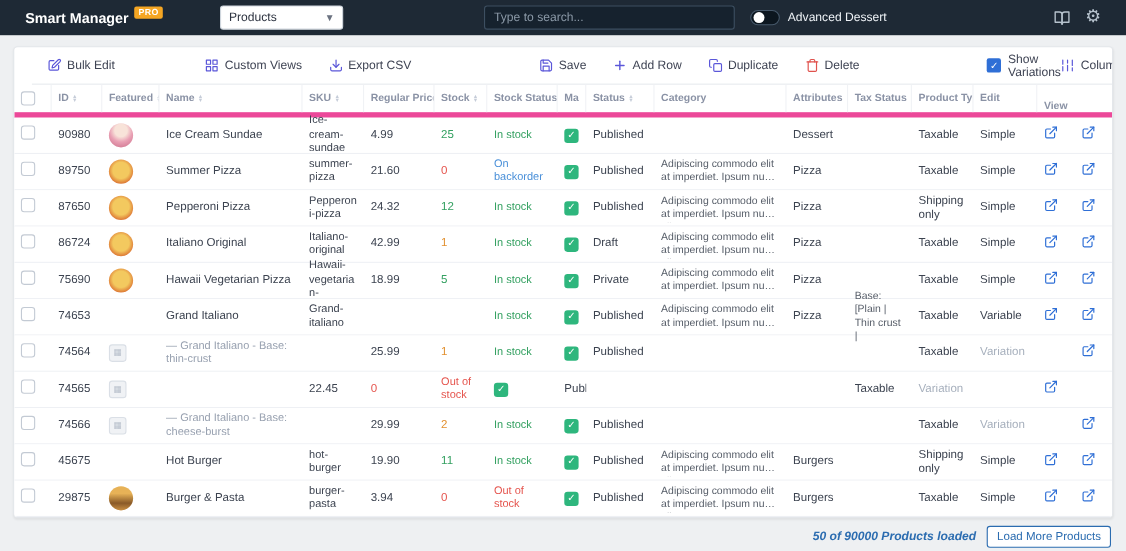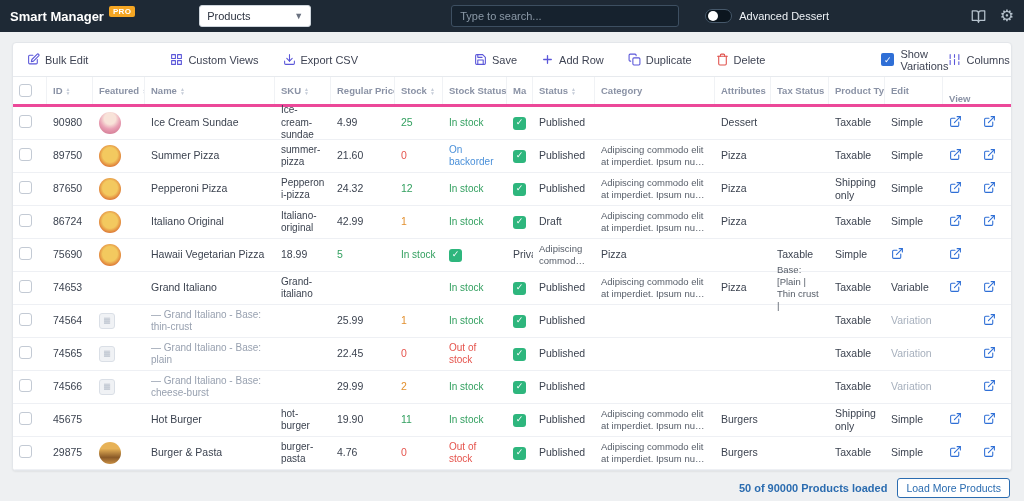--- a/index.html
+++ b/index.html
@@ -1,50 +1,50 @@
 <!DOCTYPE html>
 <html><head>
 <meta charset="utf-8">
 <style>
   * { margin:0; padding:0; box-sizing:border-box; }
   html,body { width:1024px; height:501px; overflow:hidden; background:#eef0f2; font-family:"Liberation Sans", sans-serif; }
 
   
-  .topbar { height:32px; background:#1e2935; display:flex; align-items:center; padding:0 10px; gap:20px; }
+  .topbar { height:32px; background:#1e2935; display:flex; align-items:center; padding:0 23px; gap:8px; }
   .brand { display:flex; align-items:flex-start; white-space:nowrap; }
   .brand-name { color:#fff; font-size:13px; font-weight:700; }
   .pro-badge { background:#f5a623; color:#fff; font-size:8px; font-weight:700; padding:1px 4px; border-radius:2px; margin-left:5px; position:relative; top:-3px; letter-spacing:.3px; }
   .dash-select { width:112px; height:22px; background:#fff; border:1px solid #cfd6dd; border-radius:3px; display:flex; align-items:center; justify-content:space-between; padding:0 7px; font-size:11px; color:#2d3340; cursor:pointer; margin-left:44px; }
   .dash-select .caret { color:#6b7280; font-size:9px; }
   .search { width:228px; height:22px; background:#16222e; border:1px solid #3d4f61; border-radius:3px; color:#dfe6ec; font-size:11px; padding:0 8px; outline:none; margin-left:120px; font-family:"Liberation Sans", sans-serif; }
   .search::placeholder { color:#8b99a7; }
   .adv-wrap { display:flex; align-items:center; gap:7px; margin-left:6px; }
   .toggle { width:27px; height:14px; background:#0c161f; border:1px solid #46586a; border-radius:8px; position:relative; display:inline-block; cursor:pointer; flex:none; }
   .toggle .knob { width:10px; height:10px; background:#fff; border-radius:50%; position:absolute; top:1px; left:2px; }
   .adv-label { color:#eef2f6; font-size:11px; white-space:nowrap; }
   .topbar-right { margin-left:auto; display:flex; align-items:center; gap:14px; }
   .tb-icon { color:#b6c2cd; font-size:16px; line-height:1; cursor:pointer; display:flex; align-items:center; }
 
   
   .card { margin:10px 12px 0; background:#fff; border:1px solid #e3e6ea; border-radius:4px; box-shadow:0 1px 2px rgba(0,0,0,.06); overflow:hidden; }
 
   
-  .toolbar { height:34px; display:flex; align-items:center; padding:0 14px; border-bottom:1px solid #e7eaee; }
+  .toolbar { height:34px; display:flex; align-items:center; padding:0 14px; border-bottom:1px solid #e7eaee;margin-left:16px; }
   .tbtn { display:flex; align-items:center; gap:5px; background:none; border:none; font-size:11px; color:#3f4454; cursor:pointer; white-space:nowrap; font-family:"Liberation Sans", sans-serif; }
   .tgroup { display:flex; align-items:center; gap:24px; }
   .g2 { margin-left:116px; }
   .g3 { margin-left:82px; }
   .show-var { margin-left:116px; display:flex; align-items:center; gap:6px; font-size:11px; color:#3f4454; cursor:pointer; }
   .cb-checked { width:13px; height:13px; background:#2f6fd6; border-radius:2px; color:#fff; font-size:9px; display:flex; align-items:center; justify-content:center; flex:none; }
   .columns-btn { margin-left:auto; }
   .ticon { display:flex; align-items:center; flex:none; }
 
   
   .thead, .trow { display:grid; grid-template-columns:34px 46px 52px 130px 56px 64px 48px 64px 26px 62px 120px 56px 58px 56px 58px 34px 34px; align-items:center; }
-  .thead { height:30px; border-bottom:3px solid #ec4899; }
+  .thead { height:30px; border-bottom:5px solid #ec4899; }
   .th { height:100%; display:flex; align-items:center; gap:3px; padding:0 6px; font-size:9.5px; font-weight:700; color:#8a92a5; border-right:1px solid #f0f2f5; white-space:nowrap; overflow:hidden; cursor:pointer; }
   .th:last-child { border-right:none;align-items:flex-end; }
   .sort { display:flex; flex-direction:column; font-size:5px; line-height:4px; color:#c5ccd8; flex:none; }
   .trow { height:33px; border-bottom:1px solid #eef0f4; background:#fff; }
   .td { padding:1px 6px; font-size:10.5px; color:#3c4350; overflow:hidden; line-height:1.25; }
   .td-sku { font-size:10px; overflow-wrap:break-word; }
   .td-desc { font-size:9.5px; color:#565d68; line-height:1.3; display:-webkit-box; -webkit-line-clamp:2; -webkit-box-orient:vertical; }
   .td-stock { font-weight:400; }
   .td-stockstatus { font-size:10px; }
   .td-attr { font-size:9.5px; color:#565d68; }
@@ -54,21 +54,21 @@
   .mgcb { width:13px; height:13px; background:#2eb67d; border-radius:3px; color:#fff; font-size:9px; display:flex; align-items:center; justify-content:center; cursor:pointer; }
   .thumb { width:22px; height:22px; border-radius:50%; flex:none; }
   .thumb-ice-cream { background:radial-gradient(circle at 50% 30%, #f8e3d9 0 30%, #e9a0b4 55%, #c96a86 100%); }
   .thumb-pizza { background:radial-gradient(circle at 50% 45%, #f3c95f 0 45%, #e0823a 70%, #b8432c 100%); }
   .thumb-burger { background:linear-gradient(180deg, #e7b257 0 30%, #8a5a28 70%, #c98f43 100%); }
   .thumb-placeholder { width:16px; height:16px; border-radius:3px; background:#f0f2f5; border:1px solid #dadfe6; color:#b9c1cc; font-size:8px; display:flex; align-items:center; justify-content:center; }
   .iconbtn { display:inline-flex; cursor:pointer; }
 
   
   .footer { display:flex; justify-content:flex-end; align-items:center; gap:10px; padding:7px 14px 0; }
-  .loaded { color:#2b6cb0; font-size:11px; font-weight:600; }
+  .loaded { color:#2b6cb0; font-size:11px; font-style:italic; font-weight:600; }
   .load-more { border:1px solid #2b6cb0; color:#2b6cb0; background:#fff; font-size:10.5px; padding:3px 8px; border-radius:3px; cursor:pointer; font-family:"Liberation Sans", sans-serif; }
 </style>
 </head>
 <body>
 
 <div class="app">
 
   <header class="topbar">
     <div class="brand">
       <span class="brand-name">Smart Manager</span>
@@ -409,20 +409,21 @@
               </svg>
             </span></div>
         </div>
         <div class="trow">
           <div class="td"><span class="rowcb"></span></div>
           <div class="td td-id">75690</div>
           <div class="td td-featured">
             <div class="thumb thumb-pizza"></div>
           </div>
           <div class="td td-name">Hawaii Vegetarian Pizza</div>
+          <div class="td td-sku">Hawaii-vegetarian-</div>
           <div class="td td-price">18.99</div>
           <div class="td td-stock" style="color: rgb(51, 160, 96);">5</div>
           <div class="td td-stockstatus" style="color: rgb(51, 160, 96);">In stock</div>
           <div class="td">
             <span class="mgcb">✓</span>
           </div>
           <div class="td td-status">Private</div>
           <div class="td td-desc">Adipiscing commodo elit at imperdiet. Ipsum nunc aliquet</div>
           <div class="td td-cat">Pizza</div>
           <div class="td td-attr"></div>
@@ -504,21 +505,20 @@
                 <line x1="10" y1="14" x2="21" y2="3"></line>
               </svg>
             </span></div>
         </div>
         <div class="trow variation">
           <div class="td"><span class="rowcb"></span></div>
           <div class="td td-id">74565</div>
           <div class="td td-featured">
             <div class="thumb thumb-placeholder">▦</div>
           </div>
-          <div class="td td-name">— Grand Italiano - Base: plain</div>
           <div class="td td-sku"></div>
           <div class="td td-price">22.45</div>
           <div class="td td-stock" style="color: rgb(229, 84, 77);">0</div>
           <div class="td td-stockstatus" style="color: rgb(229, 84, 77);">Out of stock</div>
           <div class="td">
             <span class="mgcb">✓</span>
           </div>
           <div class="td td-status">Published</div>
           <div class="td td-desc"></div>
           <div class="td td-cat"></div>
@@ -597,21 +597,21 @@
             </span></div>
         </div>
         <div class="trow">
           <div class="td"><span class="rowcb"></span></div>
           <div class="td td-id">29875</div>
           <div class="td td-featured">
             <div class="thumb thumb-burger"></div>
           </div>
           <div class="td td-name">Burger &amp; Pasta</div>
           <div class="td td-sku">burger-pasta</div>
-          <div class="td td-price">4.76</div>
+          <div class="td td-price">3.94</div>
           <div class="td td-stock" style="color: rgb(229, 84, 77);">0</div>
           <div class="td td-stockstatus" style="color: rgb(229, 84, 77);">Out of stock</div>
           <div class="td">
             <span class="mgcb">✓</span>
           </div>
           <div class="td td-status">Published</div>
           <div class="td td-desc">Adipiscing commodo elit at imperdiet. Ipsum nunc aliquet</div>
           <div class="td td-cat">Burgers</div>
           <div class="td td-attr"></div>
           <div class="td td-tax">Taxable</div>

